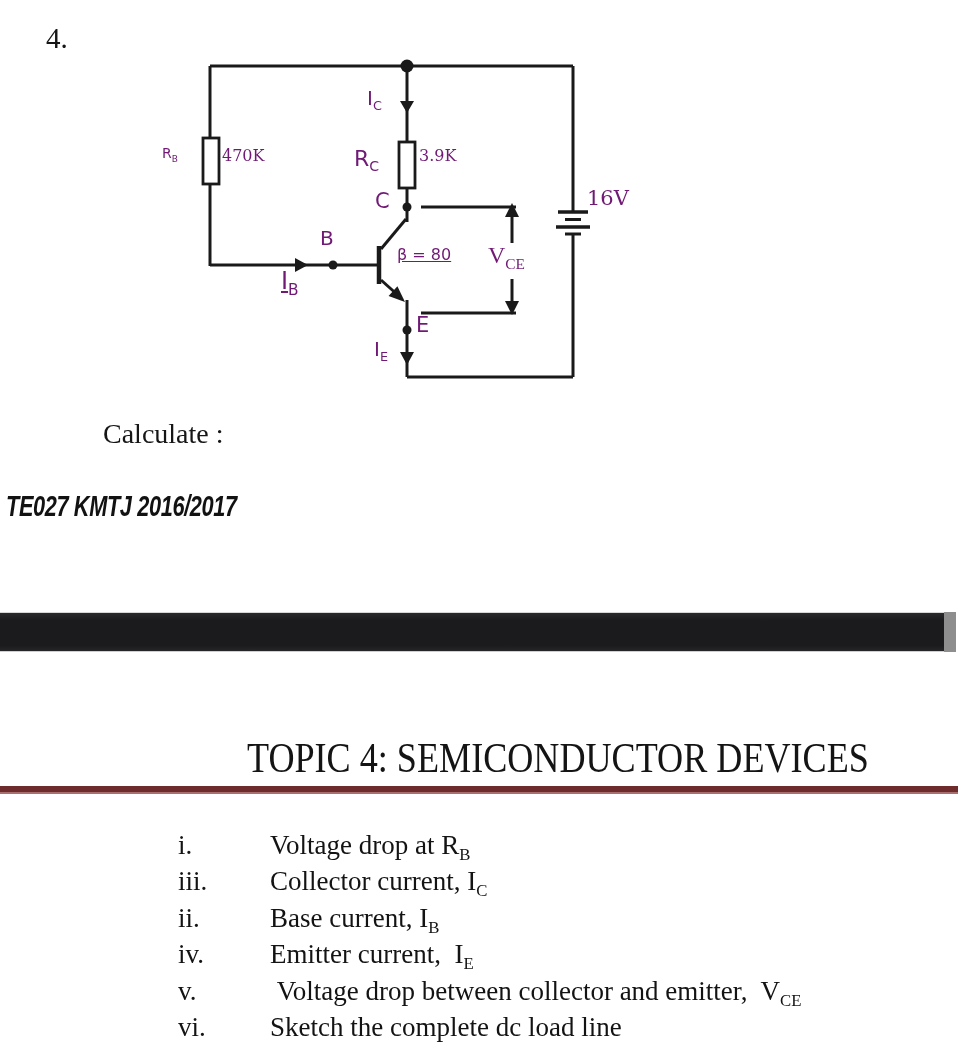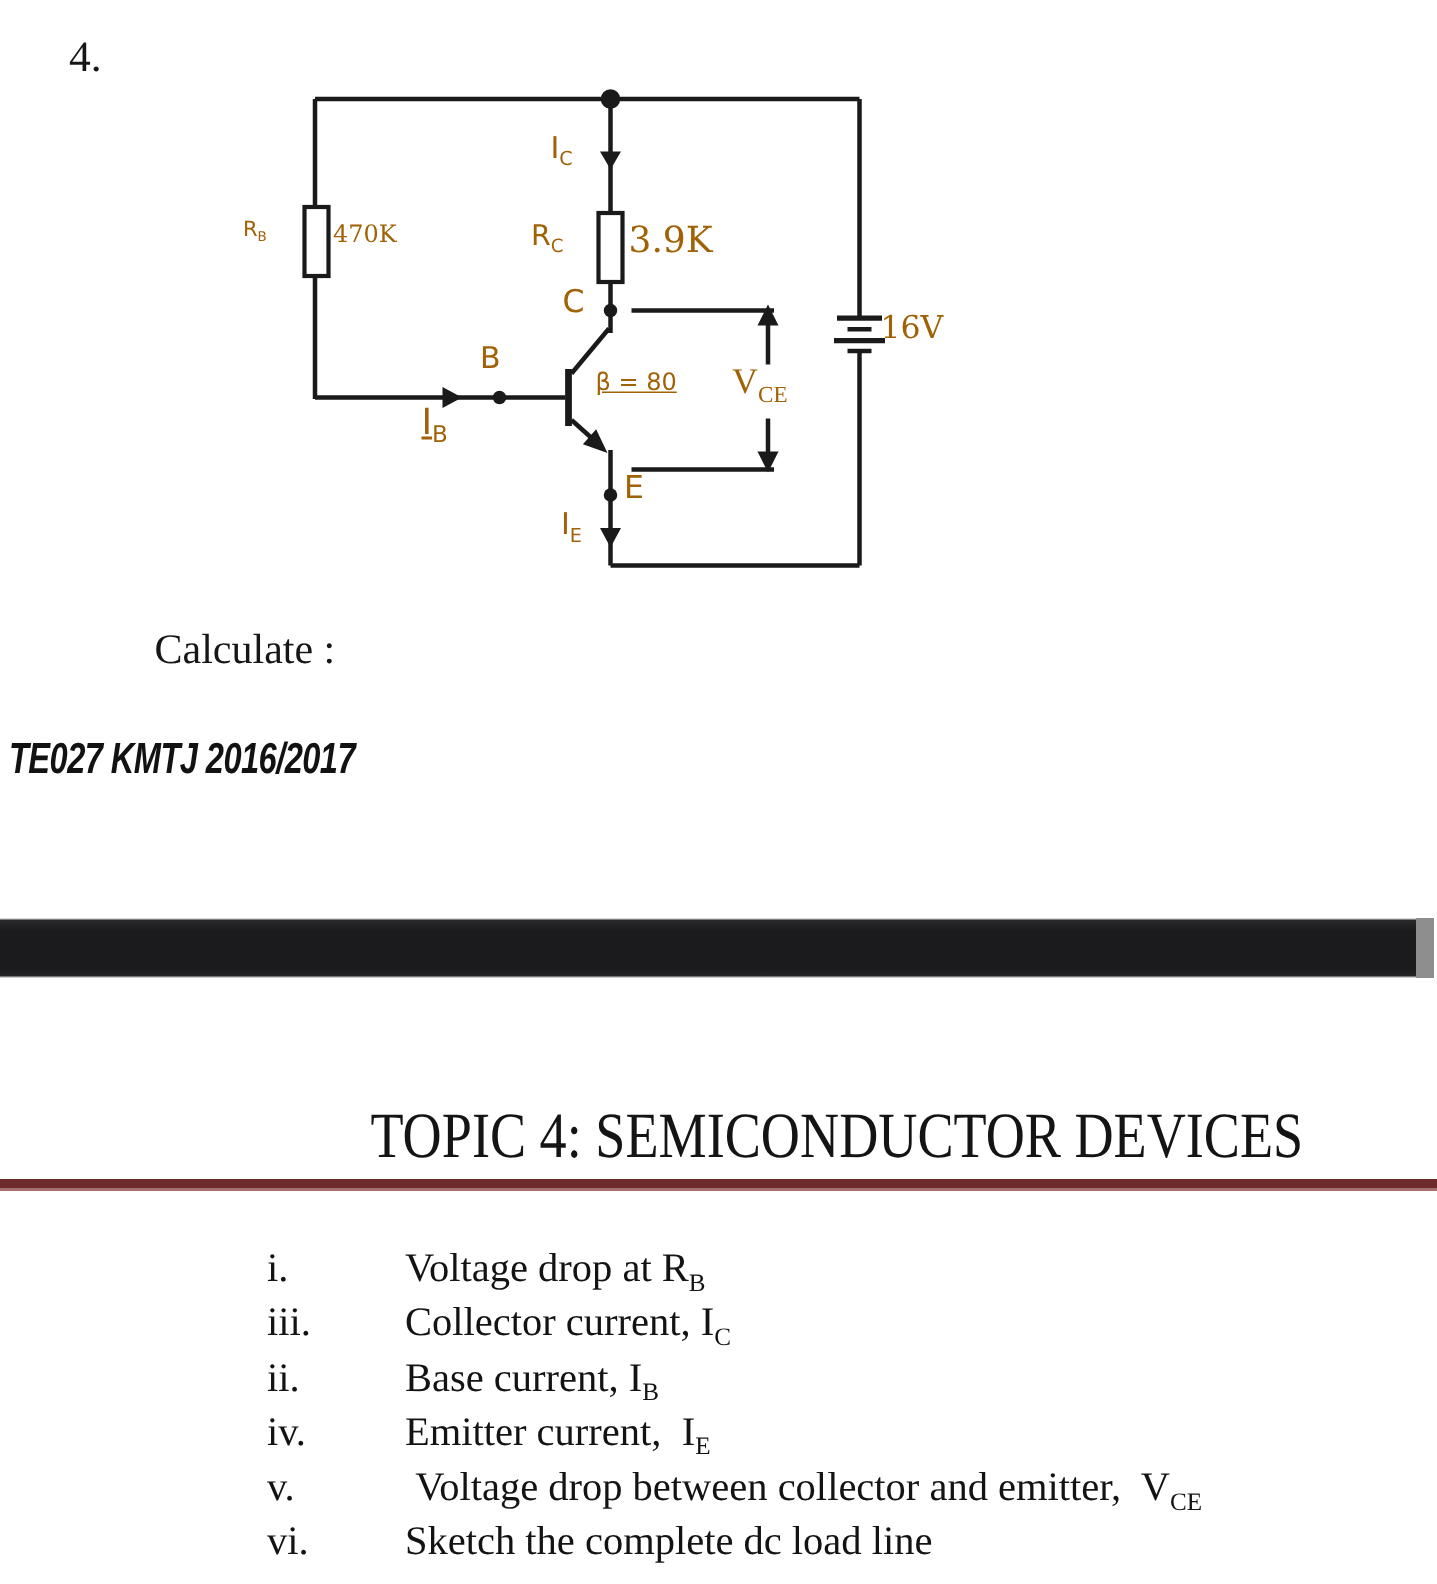--- a/index.html
+++ b/index.html
@@ -9,37 +9,37 @@
   }
   .abs { position:absolute; }
 
   
   .qnum { left:46px; top:22px; font-size:29px; }
 
   
   .circuit { left:0; top:0; width:700px; height:400px; }
   .circuit svg { position:absolute; left:0; top:0; }
 
-  .lbl { position:absolute; font-family:"DejaVu Sans", sans-serif; color:#a16207; line-height:1; white-space:nowrap; }
+  .lbl { position:absolute; font-family:"DejaVu Sans", sans-serif; color:#701a75; line-height:1; white-space:nowrap; }
   .lbl sub { font-size:0.64em; line-height:1; }
   .val { font-family:"DejaVu Serif", serif; }
 
   .lbl-ic   { left:367px; top:88px;  font-size:20px; }
   .lbl-rb   { left:162px; top:146px; font-size:14px; }
   .lbl-rbv  { left:222px; top:148px; font-size:16px; }
-  .lbl-rc   { left:354px; top:148px; font-size:19px; }
-  .lbl-rcv  { left:419px; top:148px; font-size:24px; }
+  .lbl-rc   { left:354px; top:148px; font-size:22px; }
+  .lbl-rcv  { left:419px; top:148px; font-size:16px; }
   .lbl-c    { left:375px; top:191px; font-size:21px; }
   .lbl-b    { left:320px; top:228px; font-size:20px; }
   .lbl-ib   { left:281px; top:269px; font-size:24px;text-decoration:underline; }
   .lbl-beta { left:397px; top:247px; font-size:16px;text-decoration:underline; }
   .lbl-vce  { left:488px; top:243px; font-size:24px;font-family:Liberation Serif, serif; }
   .lbl-e    { left:416px; top:315px; font-size:21px; }
   .lbl-ie   { left:374px; top:339px; font-size:20px; }
-  .lbl-16v  { left:587px; top:188px; font-size:21px;margin-top:20px; }
+  .lbl-16v  { left:587px; top:188px; font-size:21px; }
 
   
   .calculate { left:103px; top:418px; font-size:28px; }
 
   
   .source-ref {
     left:6px; top:490px; font-size:29px; font-weight:bold; font-style:italic;
     font-family:"Liberation Sans", sans-serif; color:#121212;
     transform:scaleX(0.75); transform-origin:left top; letter-spacing:-0.5px;
     white-space:nowrap;

